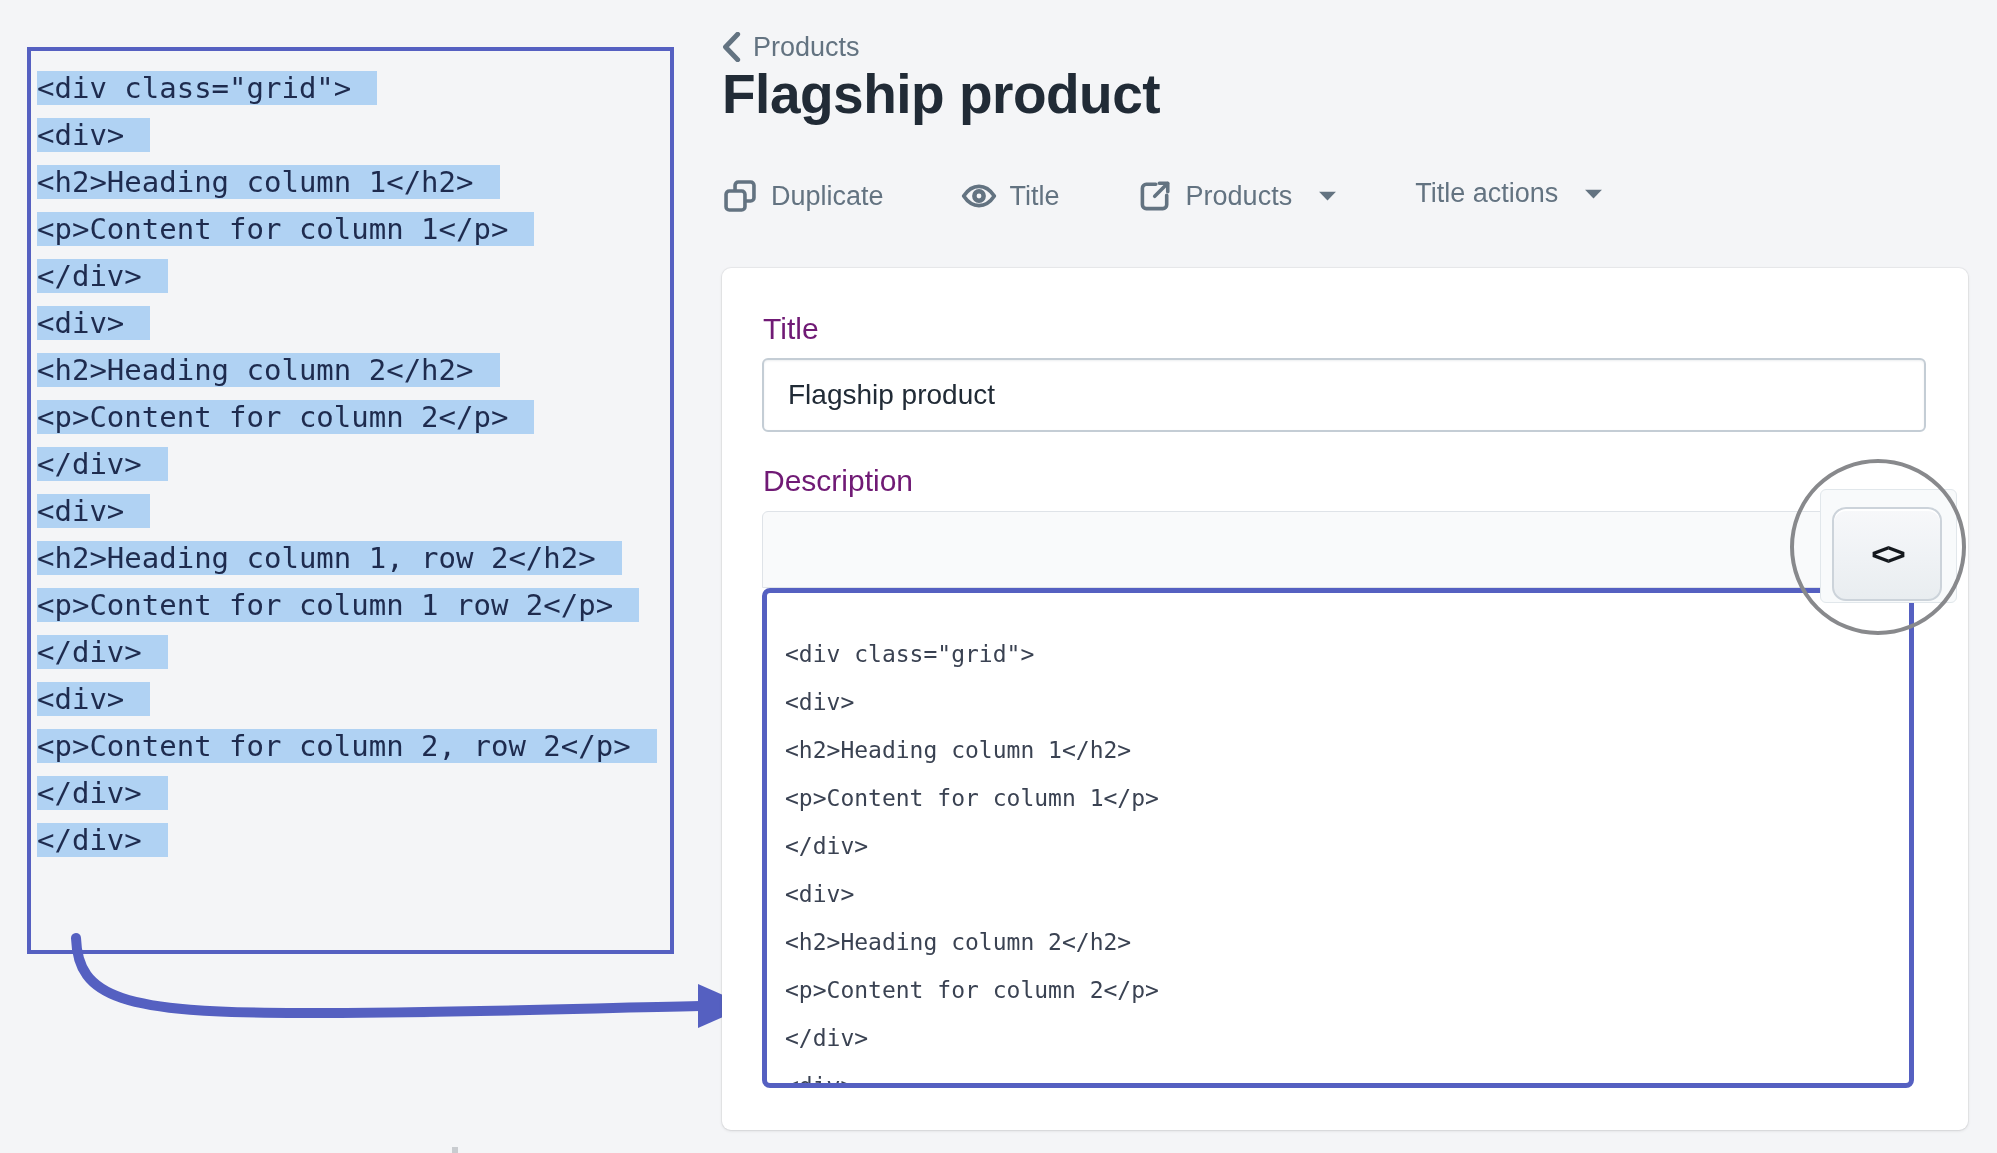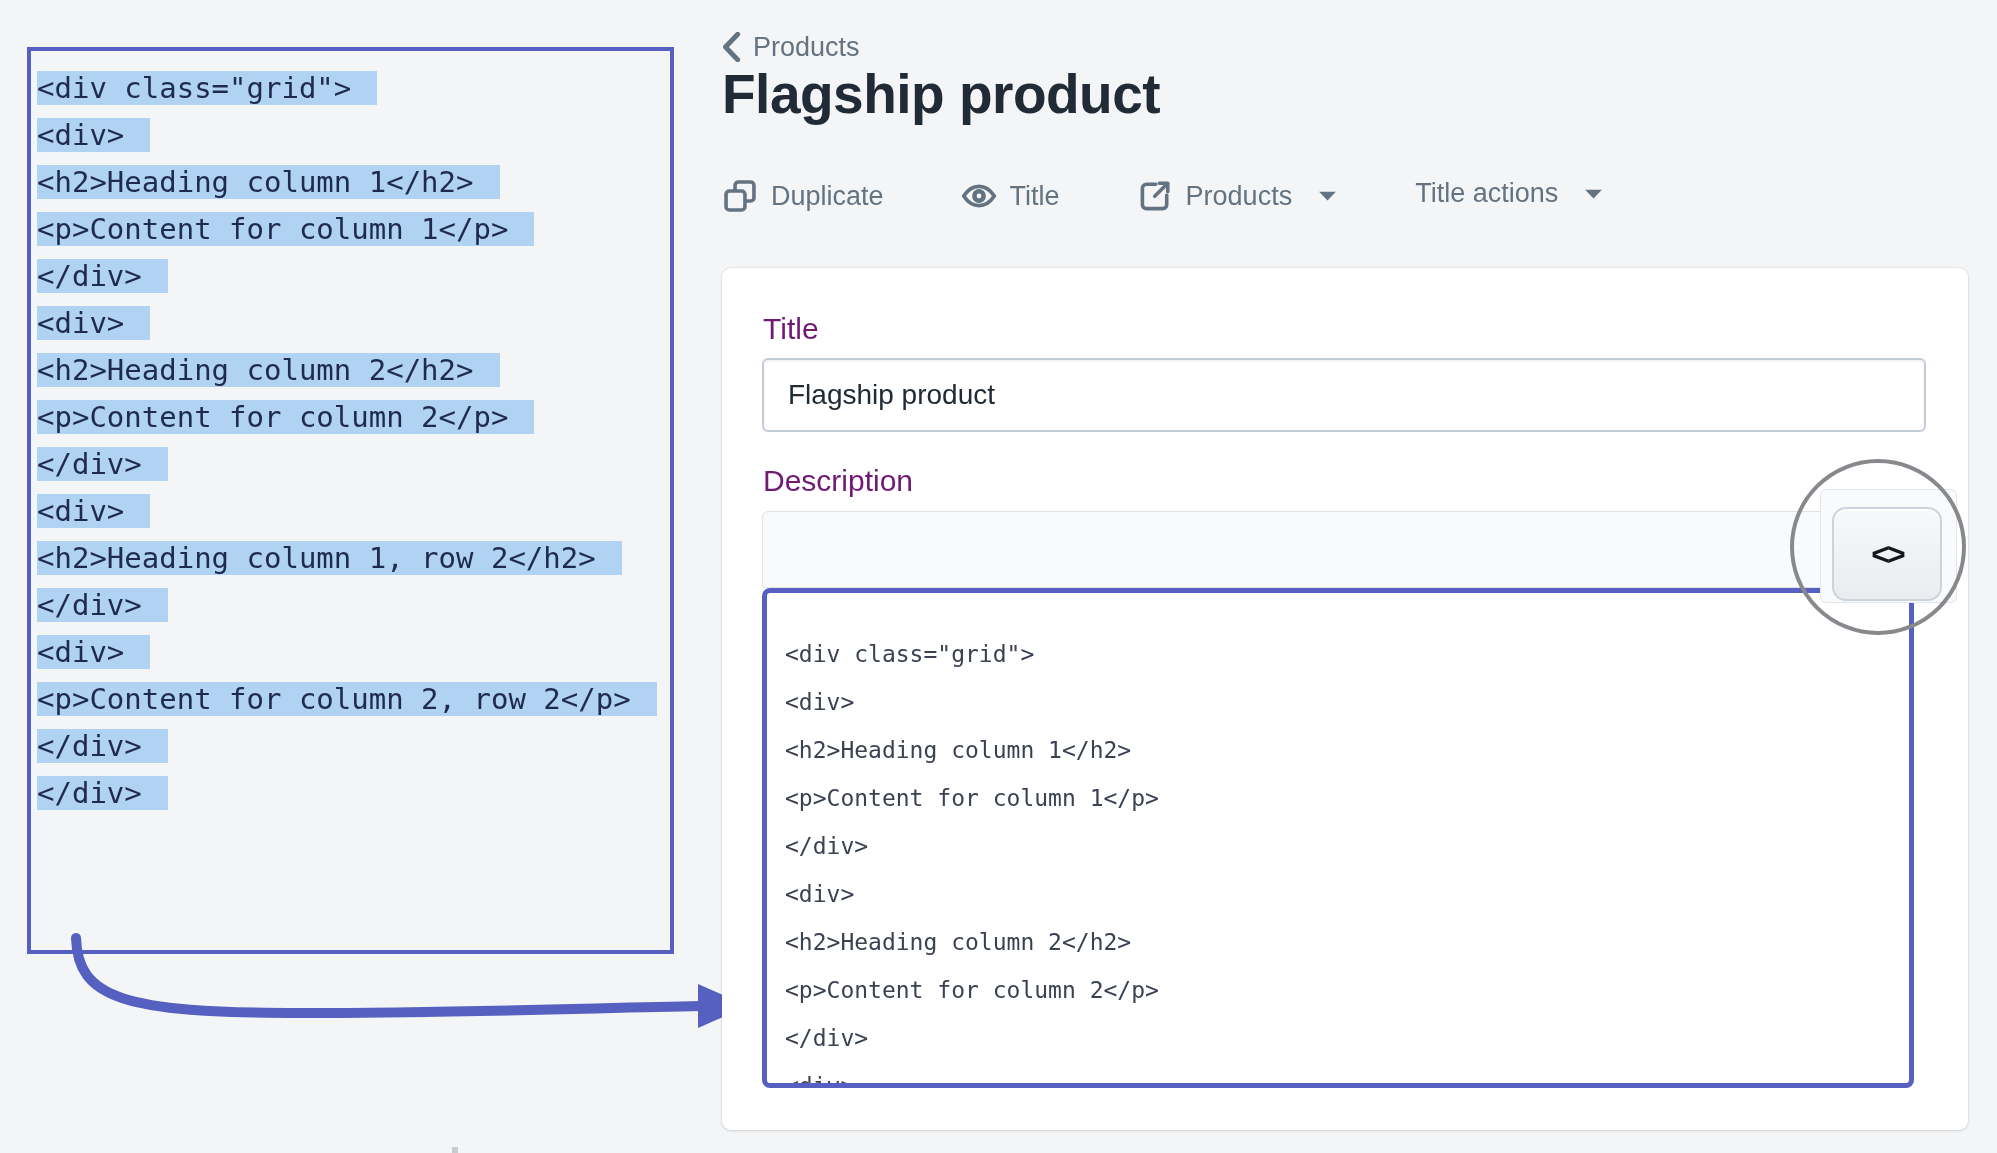--- a/index.html
+++ b/index.html
@@ -109,20 +109,21 @@
       <div class="cl"><span>&lt;div&gt;</span></div>
       <div class="cl"><span>&lt;h2&gt;Heading column 1&lt;/h2&gt;</span></div>
       <div class="cl"><span>&lt;p&gt;Content for column 1&lt;/p&gt;</span></div>
       <div class="cl"><span>&lt;/div&gt;</span></div>
       <div class="cl"><span>&lt;div&gt;</span></div>
       <div class="cl"><span>&lt;h2&gt;Heading column 2&lt;/h2&gt;</span></div>
       <div class="cl"><span>&lt;p&gt;Content for column 2&lt;/p&gt;</span></div>
       <div class="cl"><span>&lt;/div&gt;</span></div>
       <div class="cl"><span>&lt;div&gt;</span></div>
       <div class="cl"><span>&lt;h2&gt;Heading column 1, row 2&lt;/h2&gt;</span></div>
+      <div class="cl"><span>&lt;p&gt;Content for column 1 row 2&lt;/p&gt;</span></div>
       <div class="cl"><span>&lt;/div&gt;</span></div>
       <div class="cl"><span>&lt;div&gt;</span></div>
       <div class="cl"><span>&lt;p&gt;Content for column 2, row 2&lt;/p&gt;</span></div>
       <div class="cl"><span>&lt;/div&gt;</span></div>
       <div class="cl"><span>&lt;/div&gt;</span></div>
     </div>
 
   <svg class="arrow-svg" width="1997" height="1153" viewBox="0 0 1997 1153">
     <path d="M 76 938 C 78 998 122 1013 300 1013 C 470 1013 590 1008 700 1006" fill="none" stroke="#5560c1" stroke-width="10" stroke-linecap="round"></path>
     <polygon points="698,984 748,1006 698,1028" fill="#5560c1"></polygon>

